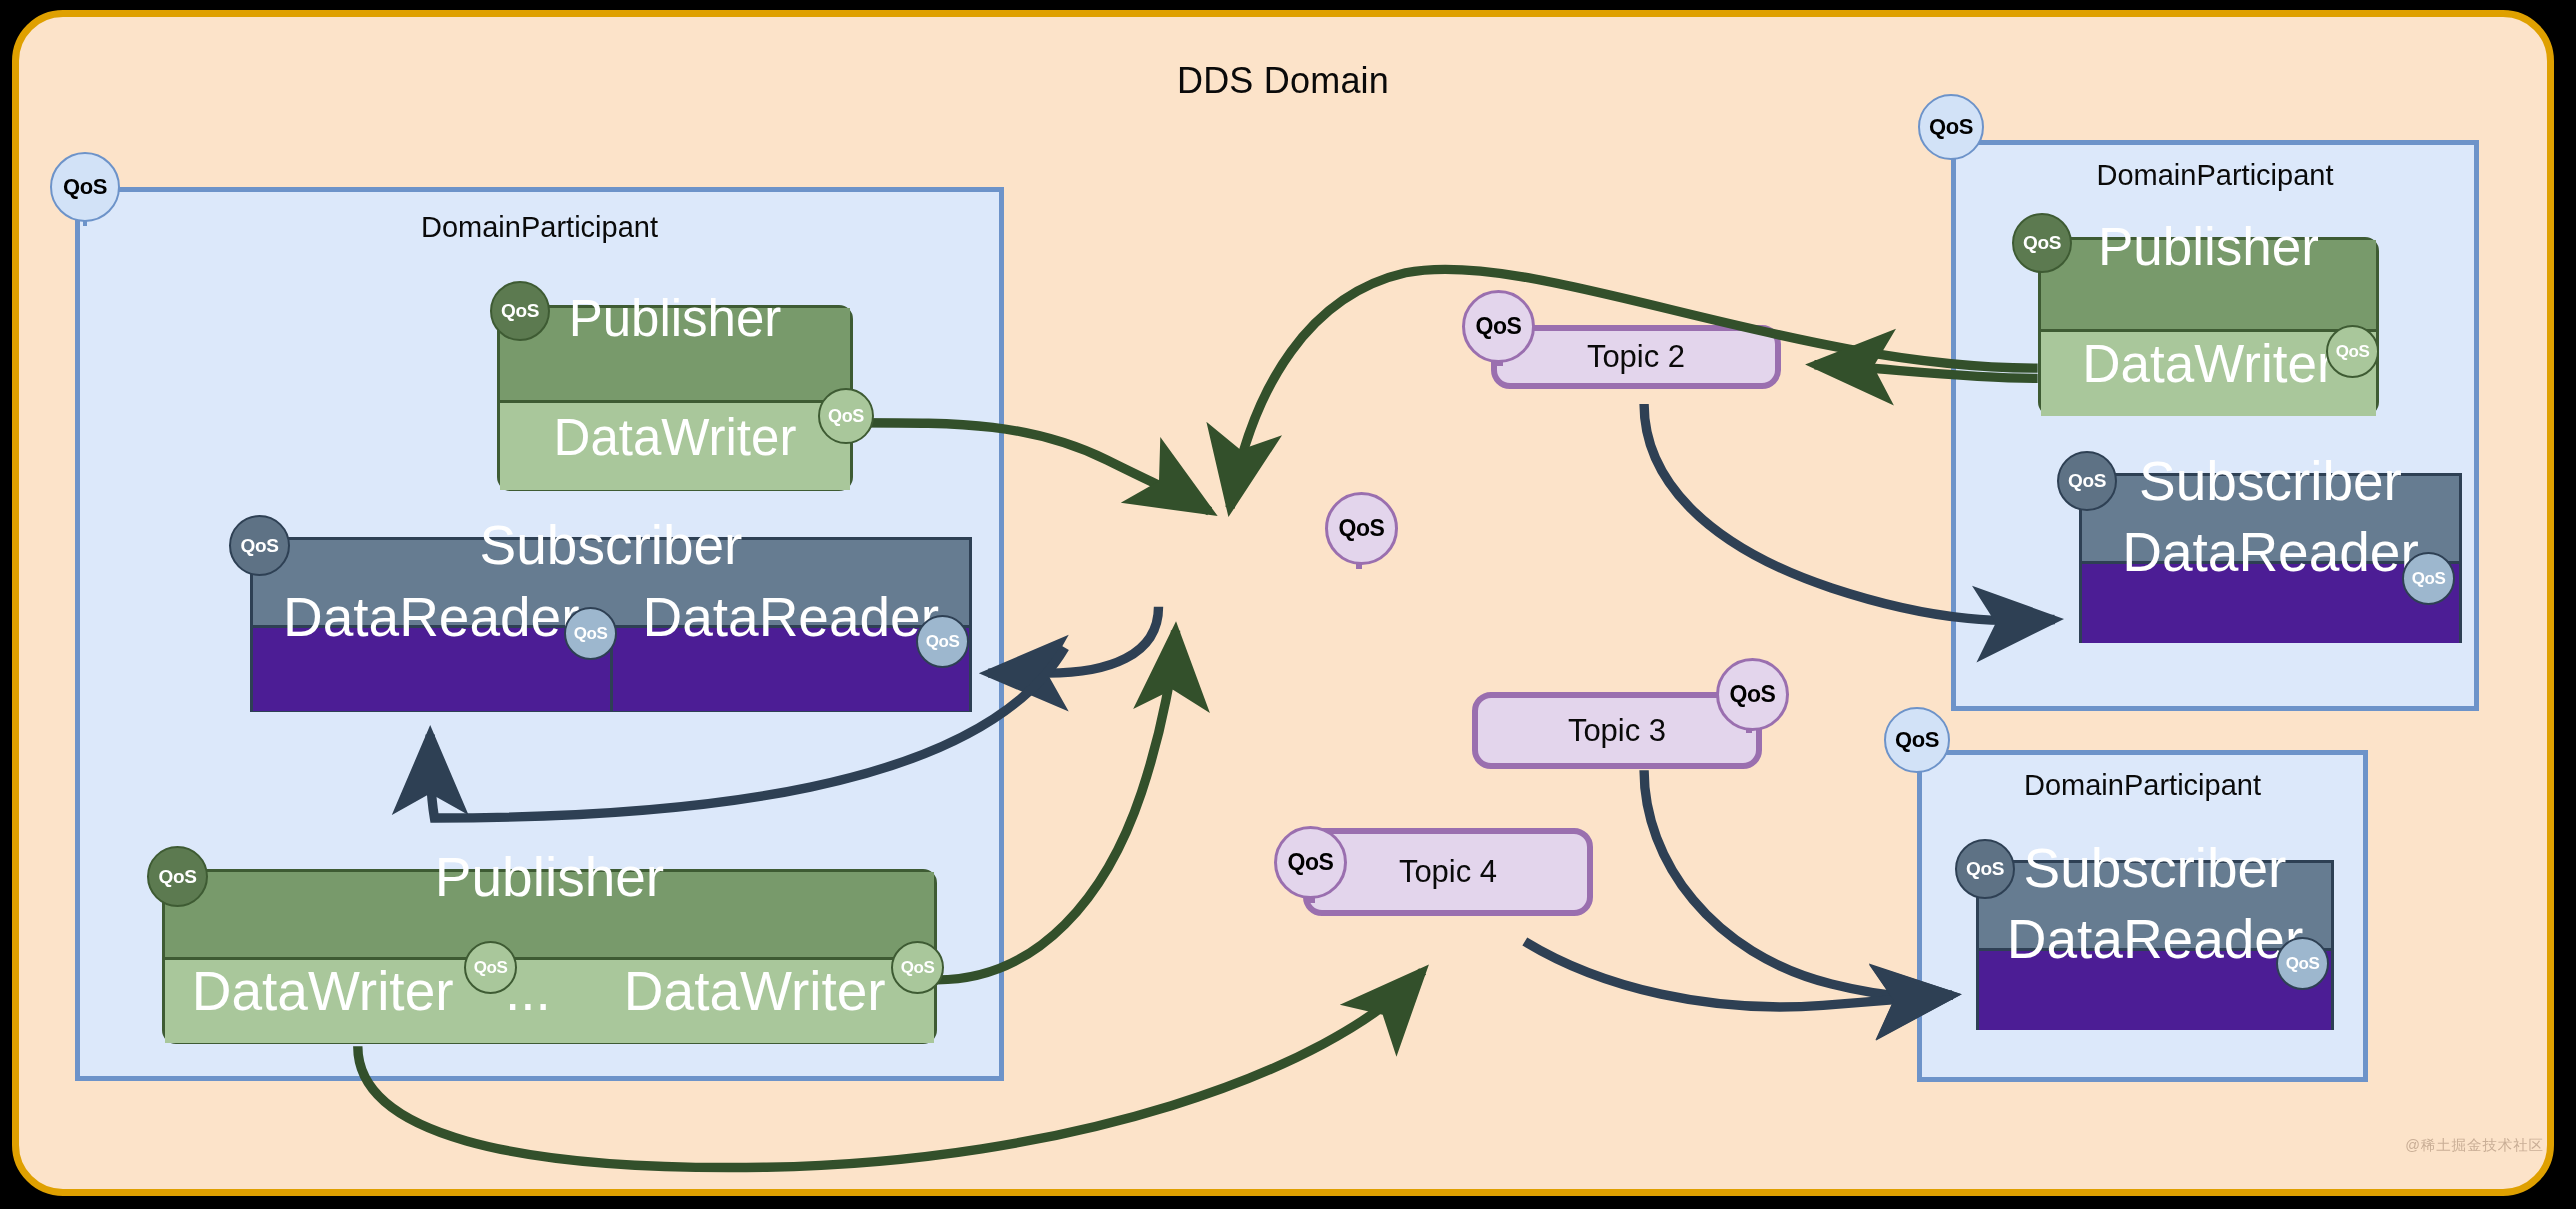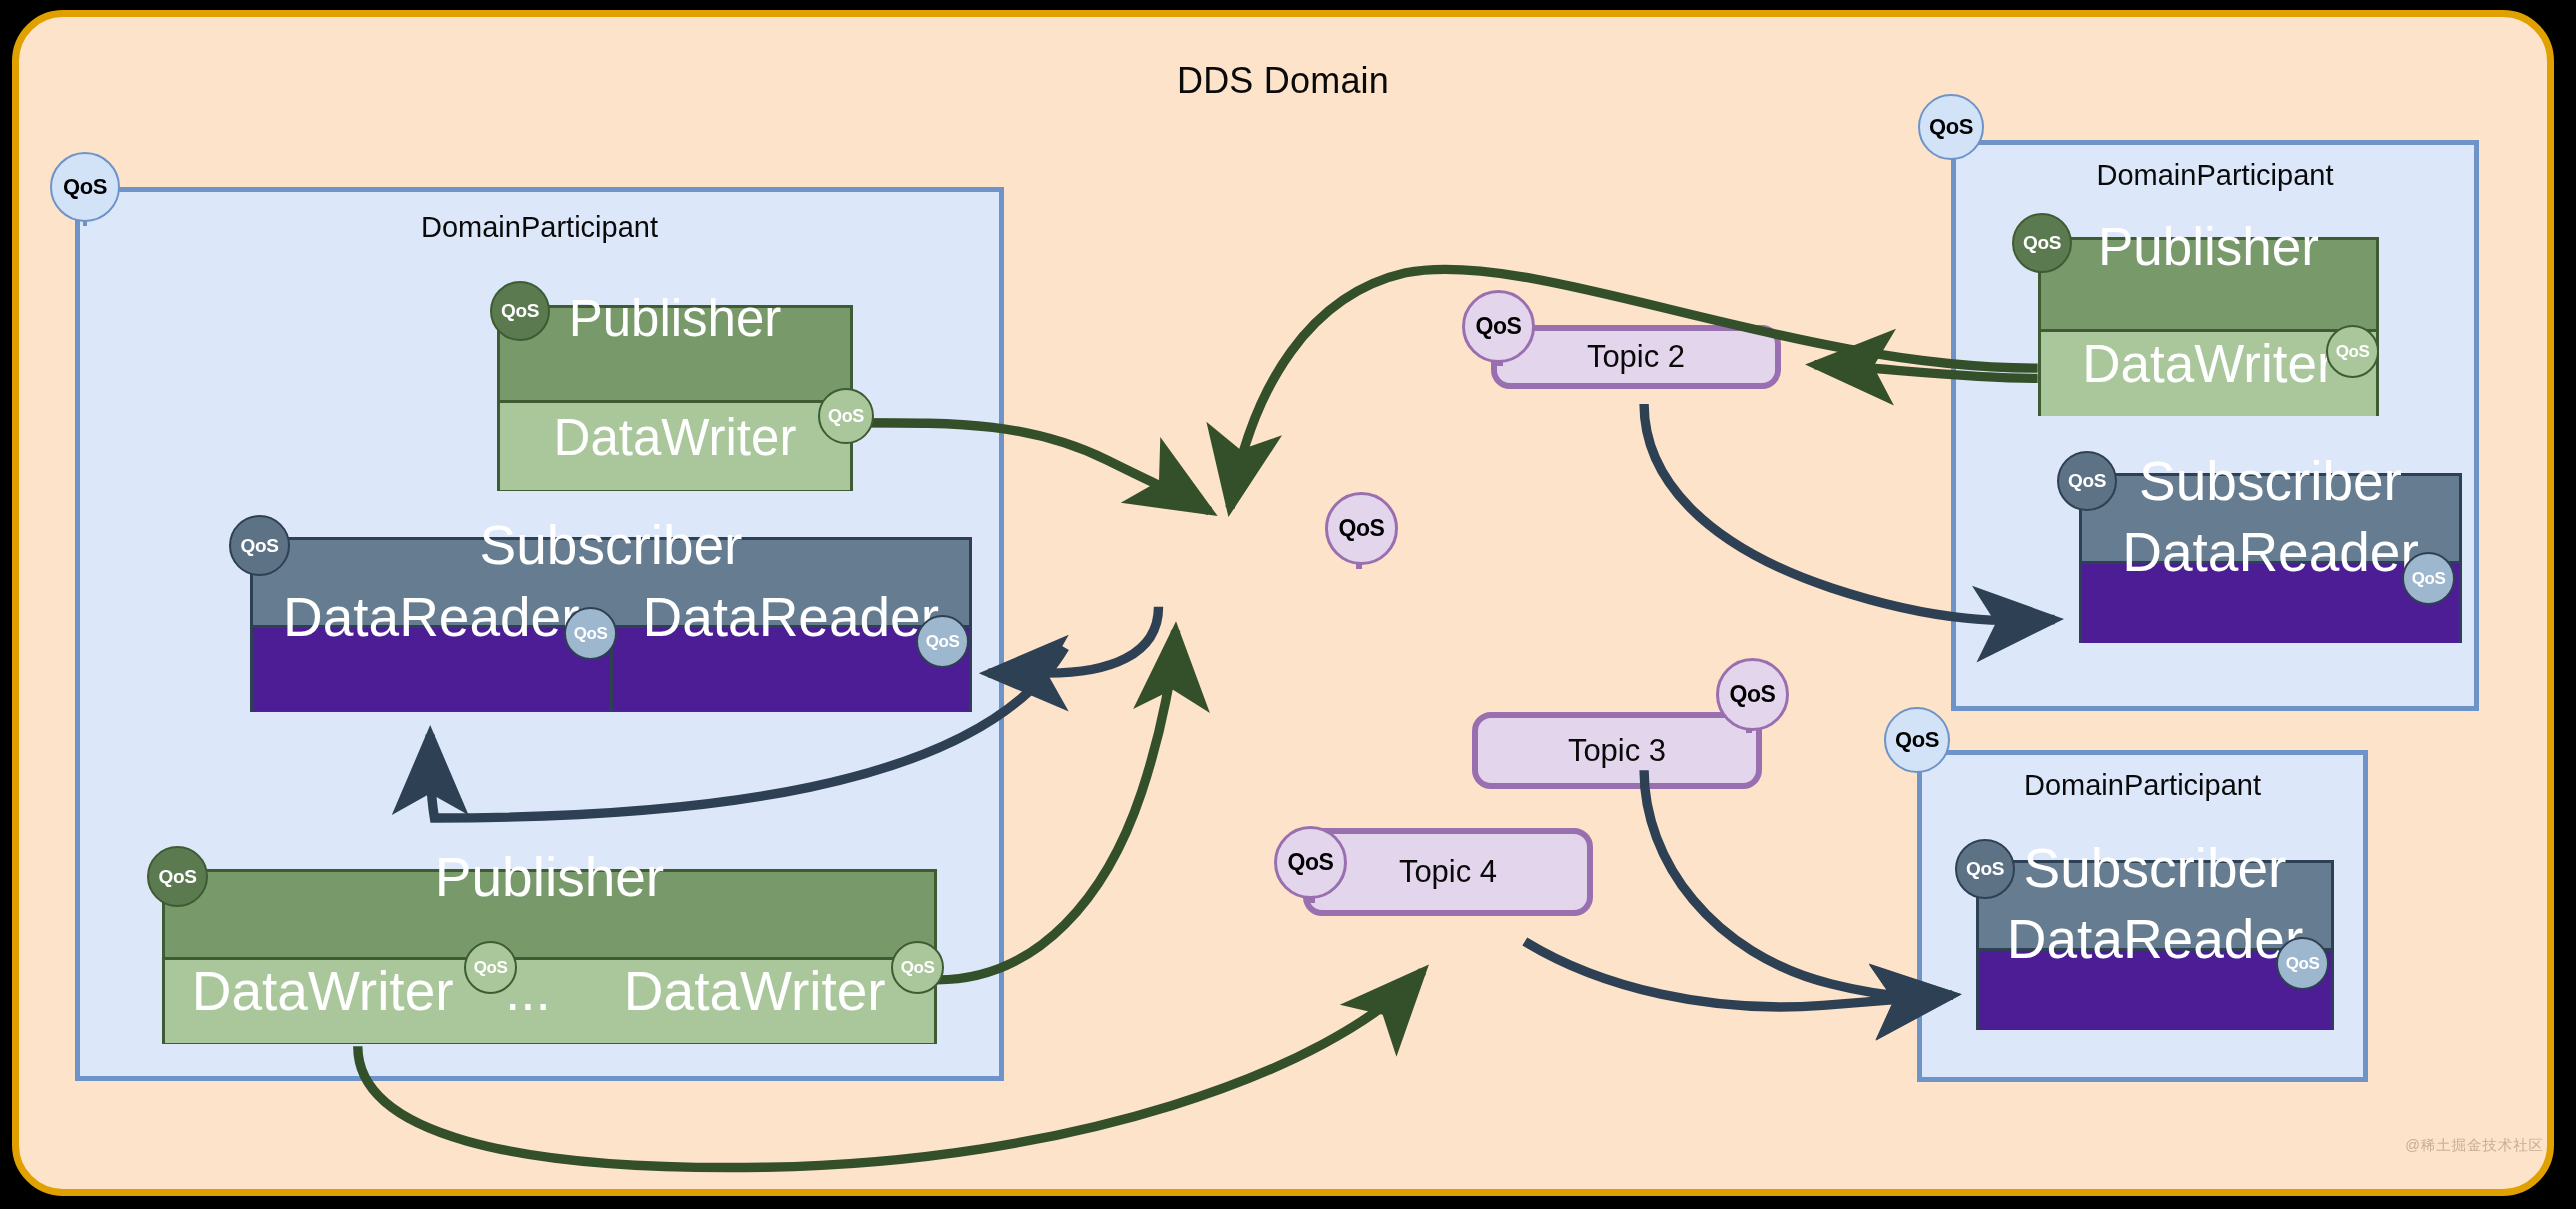--- a/index.html
+++ b/index.html
@@ -98,21 +98,21 @@
   .endpoint .cell-text {
     position: absolute;
     width: 100%;
     text-align: center;
     color: #ffffff;
     white-space: nowrap;
     left: 0;
   }
 
   
-  .pub { border-color: #3E5B33; }
+  .pub { border-color: #3E5B33; border-radius: 14px; }
   .pub .hdr  { background: #789A6B; }
   .pub .body { background: #A9C79B; border-top: 3.4px solid #3E5B33; align-items: center; }
   .pub .cell + .cell { border-left-color: #3E5B33; }
 
   
   .sub { border-color: #2E4054; }
   .sub .hdr  { background: #667C91; text-decoration: underline; }
   .sub .body { background: #4c1d95; border-top: 3.4px solid #2E4054; }
   .sub .cell + .cell { border-left-color: #2E4054; }
 
@@ -306,21 +306,21 @@
 
   <div class="qos-stem" style="left:1356px; top:535px; width:6px; height:34px; background:#9A6FAF;"></div>
   <div class="qos purple" style="left:1325px; top:492px; width:73px; height:73px; font-size:23px;">QoS</div>
 
   <div class="topic" id="topic-2" style="left:1491px; top:325px; width:290px; height:64px;">
     <div class="topic-text">Topic 2</div>
   </div>
   <div class="qos-stem" style="left:1497px; top:332px; width:6px; height:34px; background:#9A6FAF;"></div>
   <div class="qos purple" style="left:1462px; top:290px; width:73px; height:73px; font-size:23px;">QoS</div>
 
-  <div class="topic" id="topic-3" style="left:1472px; top:712px; width:290px; height:77px;">
+  <div class="topic" id="topic-3" style="left:1472px; top:692px; width:290px; height:77px;">
     <div class="topic-text">Topic 3</div>
   </div>
   <div class="qos-stem" style="left:1746px; top:699px; width:6px; height:34px; background:#9A6FAF;"></div>
   <div class="qos purple" style="left:1716px; top:658px; width:73px; height:73px; font-size:23px;">QoS</div>
 
   <div class="topic" id="topic-4" style="left:1303px; top:828px; width:290px; height:88px;">
     <div class="topic-text">Topic 4</div>
   </div>
   <div class="qos-stem" style="left:1309px; top:869px; width:6px; height:34px; background:#9A6FAF;"></div>
   <div class="qos purple" style="left:1274px; top:826px; width:73px; height:73px; font-size:23px;">QoS</div>

